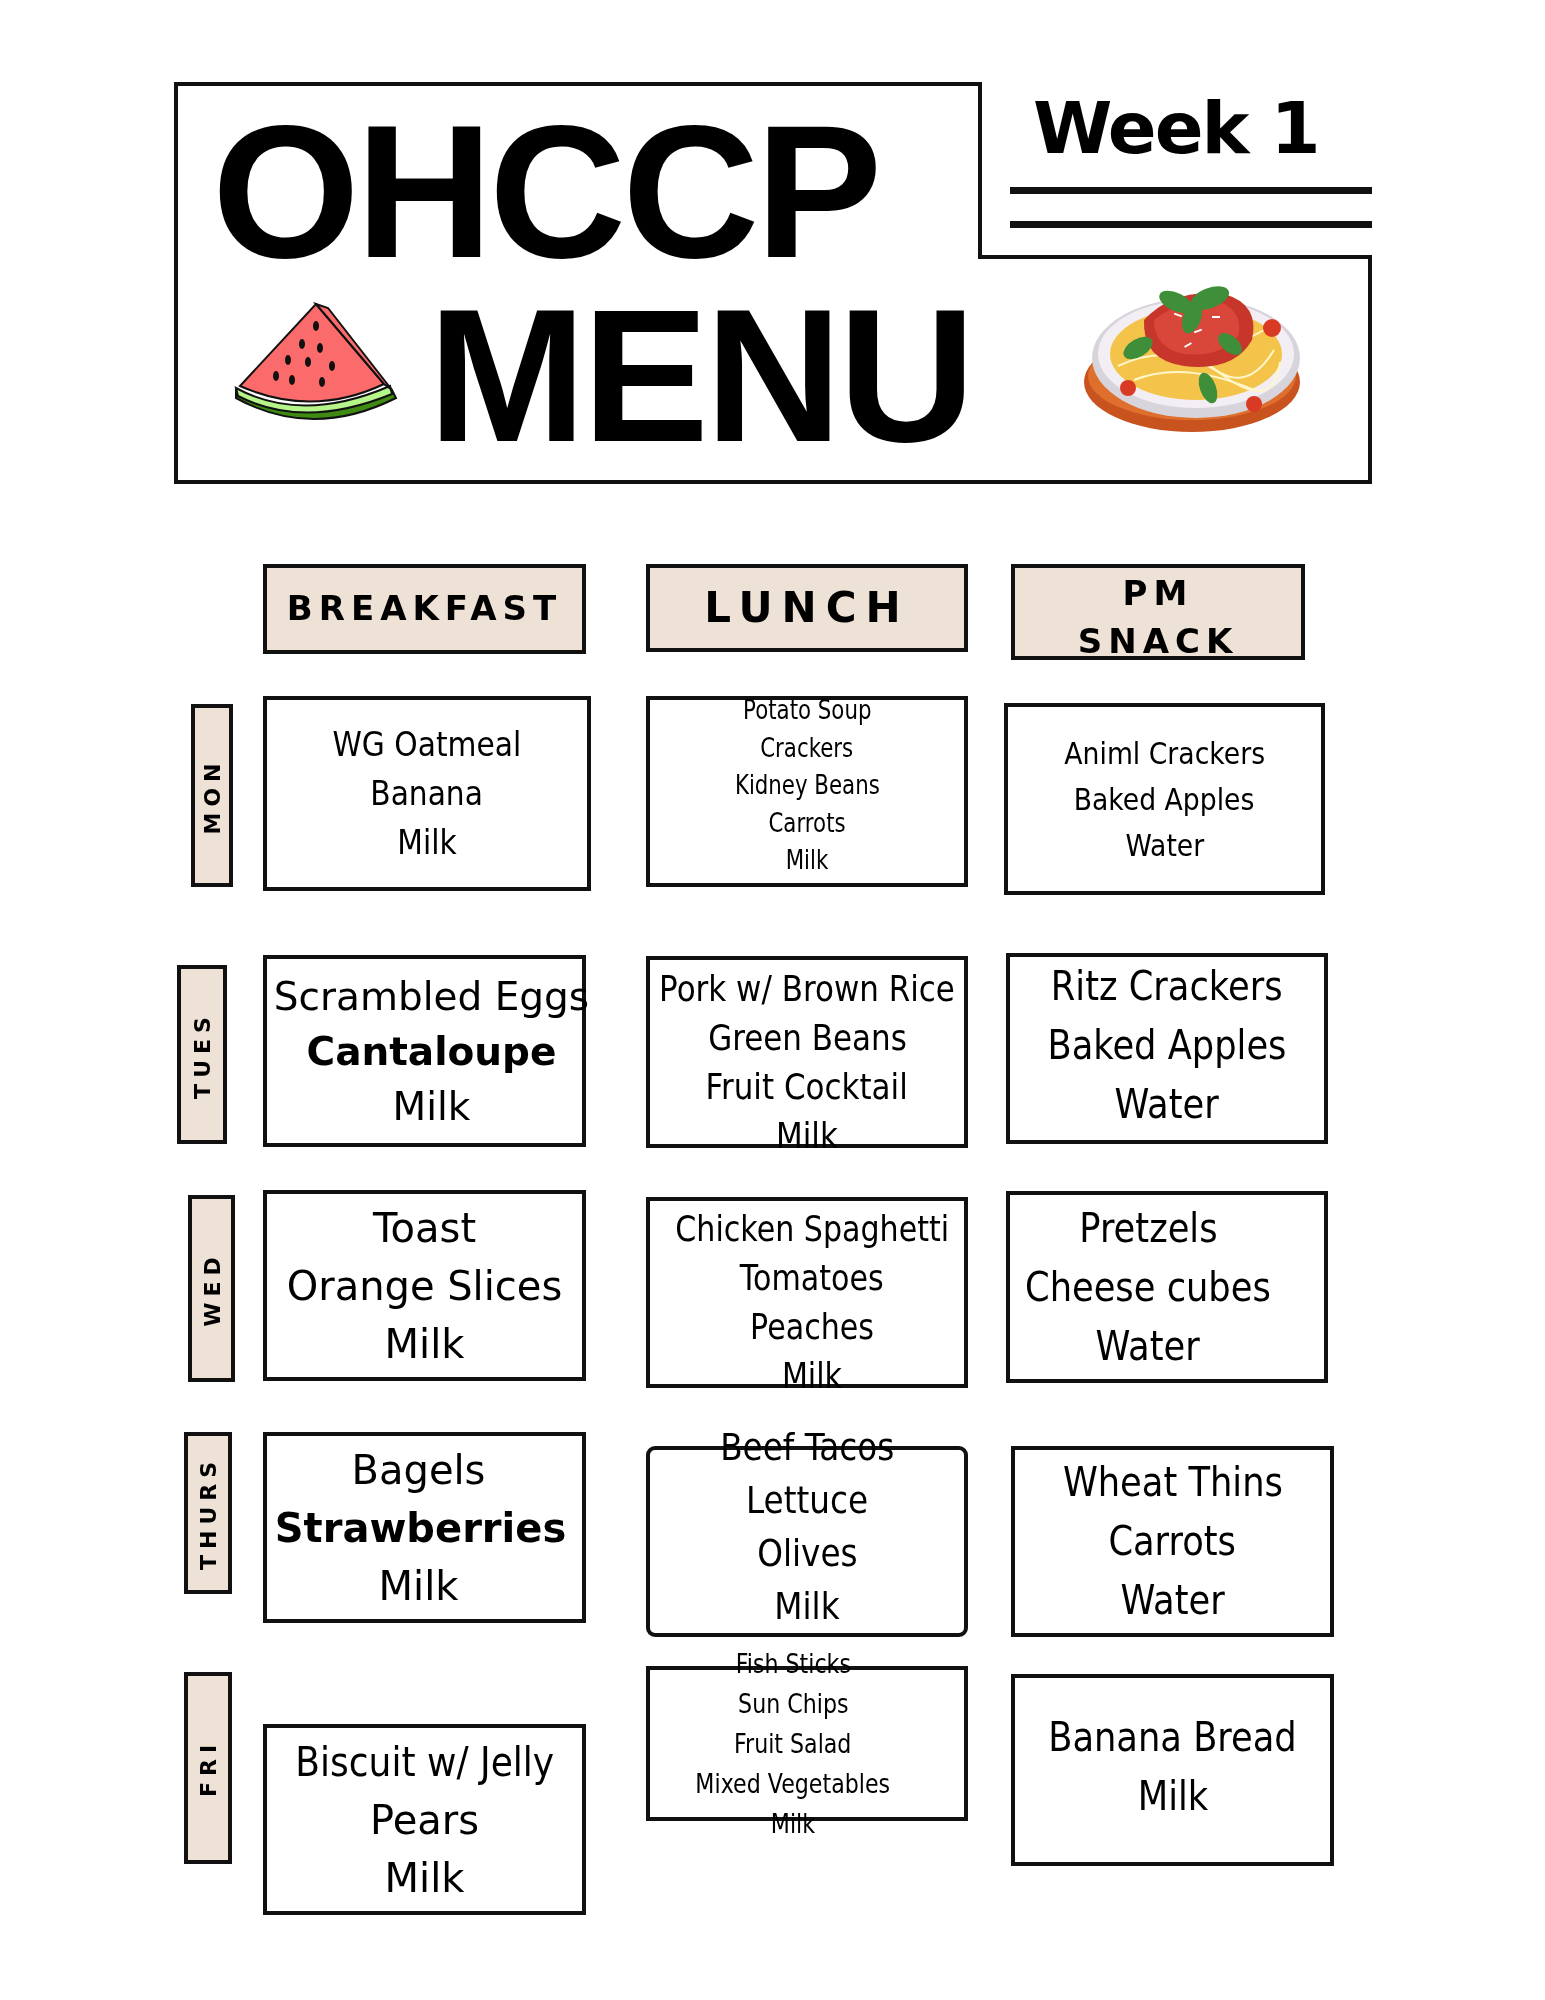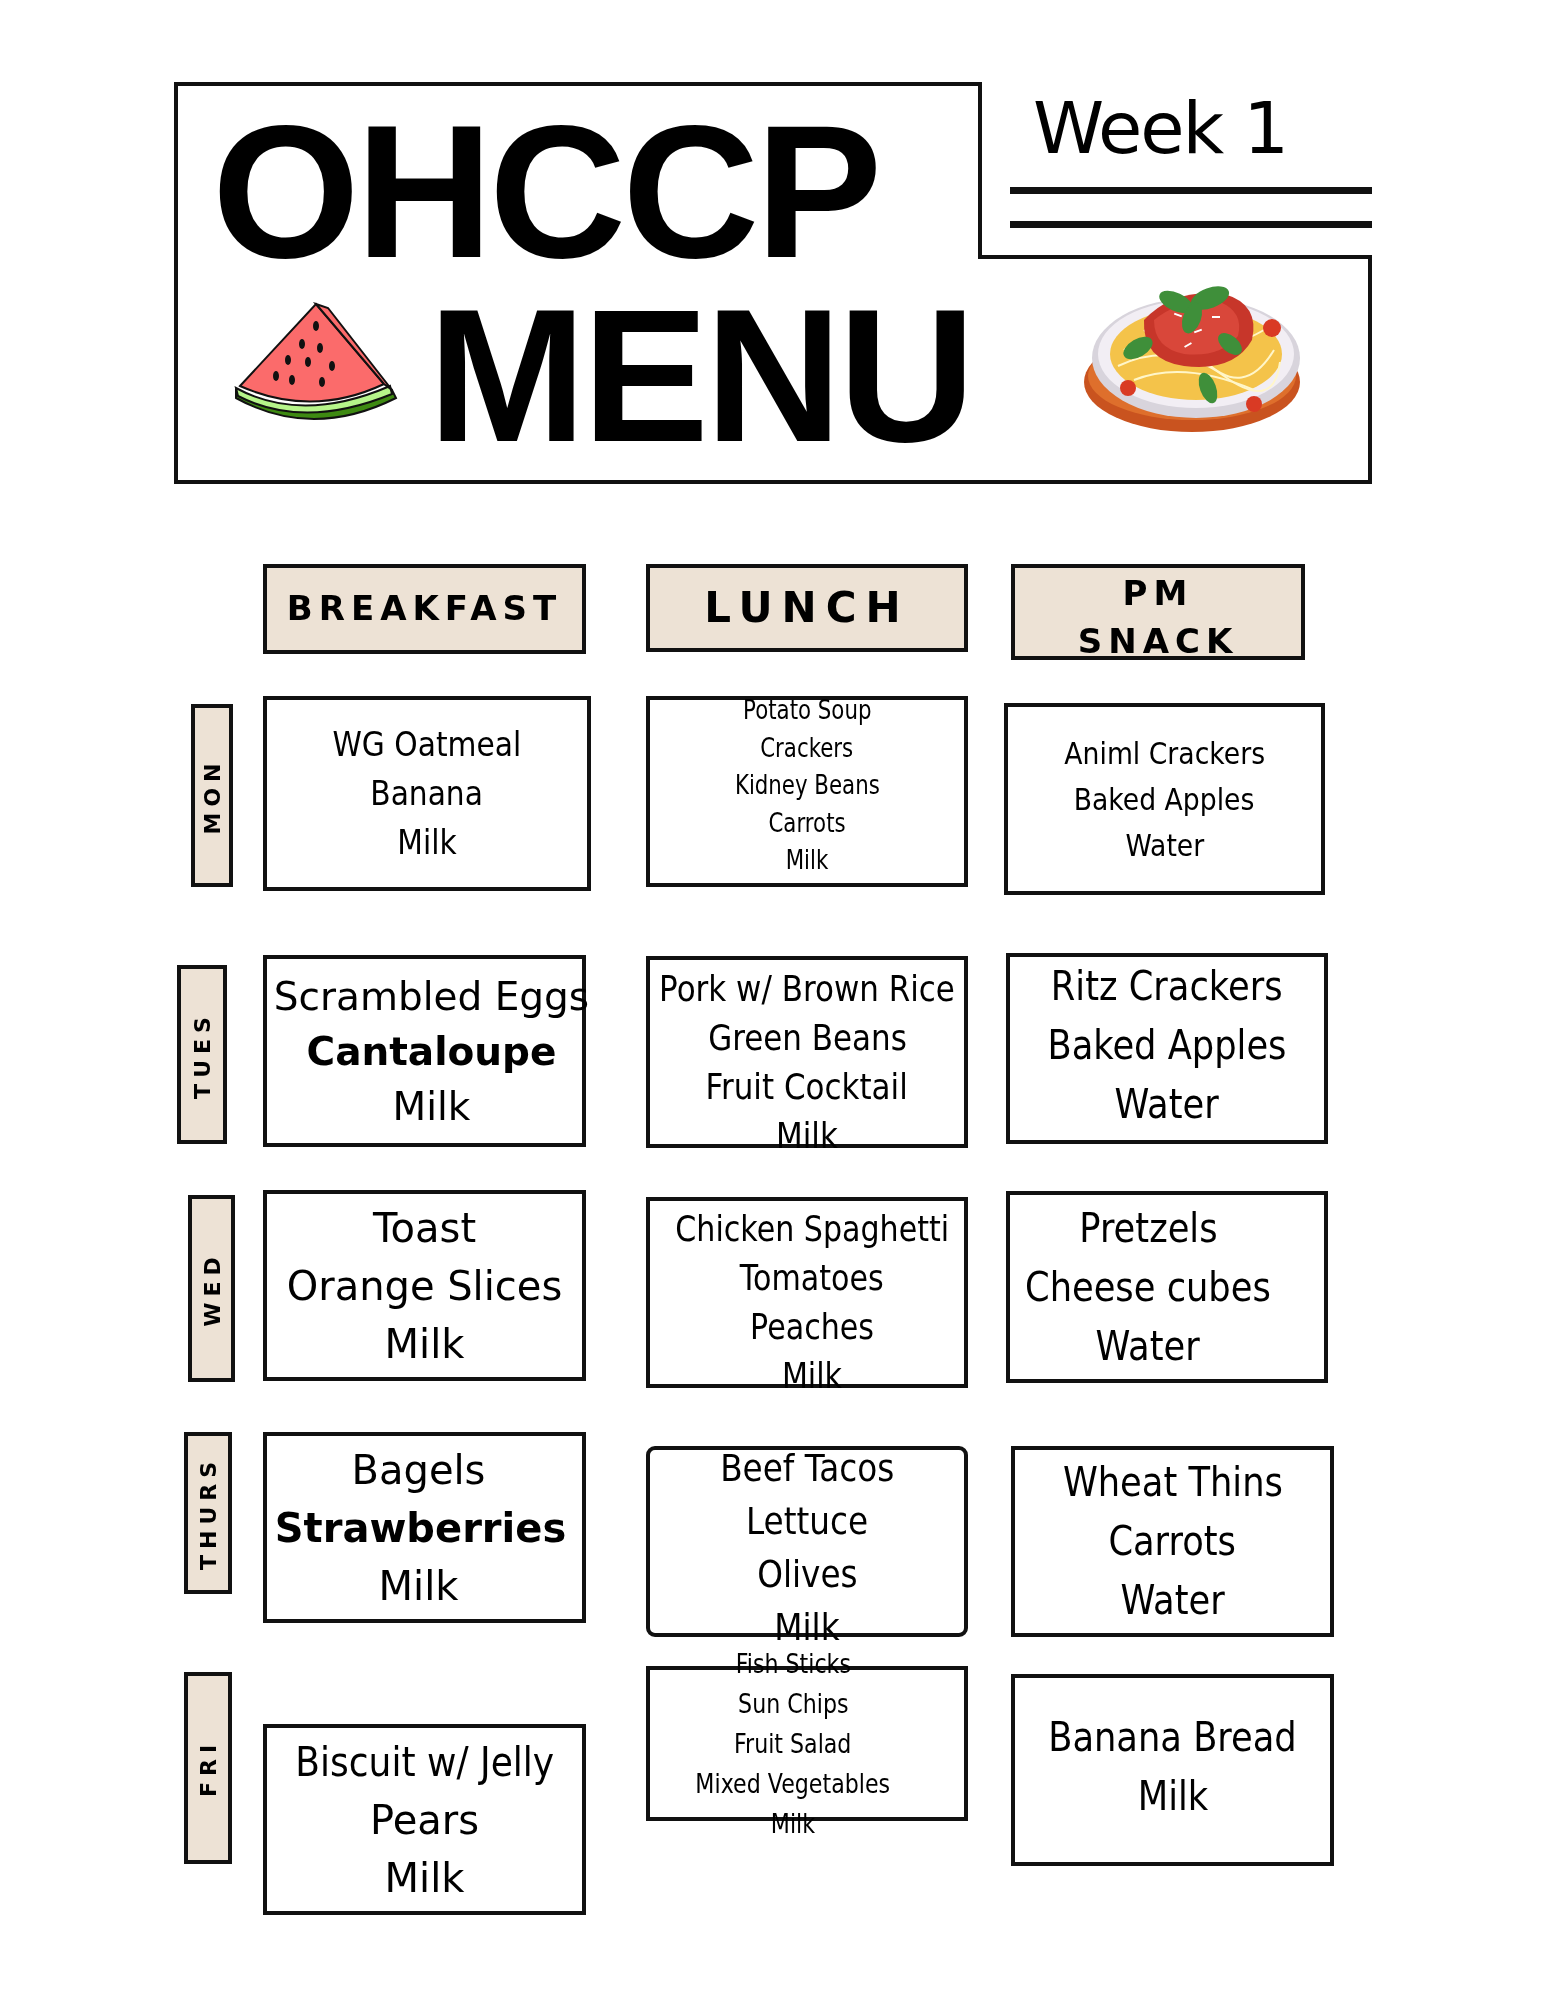--- a/index.html
+++ b/index.html
@@ -1,21 +1,21 @@
 <!DOCTYPE html>
 <html><head>
 <meta charset="utf-8">
 <style>
   html, body { margin:0; padding:0; background:#ffffff; }
   body { width:1545px; height:2000px; position:relative; overflow:hidden; font-family:"DejaVu Sans", sans-serif; color:#000; }
   .abs { position:absolute; box-sizing:border-box; }
   
   .ln { position:absolute; background:#111; }
   .title-big { position:absolute; font-family:"Liberation Sans", sans-serif; font-weight:900; color:#000; line-height:1; white-space:nowrap; transform-origin:left top; }
-  .week { position:absolute; font-family:"DejaVu Sans", sans-serif; font-weight:normal; white-space:nowrap; line-height:1; transform-origin:left top; }
+  .week { position:absolute; font-family:"DejaVu Sans", sans-serif; font-weight:bold; white-space:nowrap; line-height:1; transform-origin:left top; }
   .hdr-cell { position:absolute; box-sizing:border-box; background:#EDE2D5; border:4px solid #111; display:flex; flex-direction:column; align-items:center; justify-content:center; }
   .hdr-text { font-family:"DejaVu Sans", sans-serif; font-weight:bold; letter-spacing:6px; font-size:34px; line-height:1.45; text-align:center; }
   .day-cell { position:absolute; box-sizing:border-box; background:#EDE2D5; border:4px solid #111; overflow:hidden; }
   .day-text { position:absolute; left:50%; top:50%; transform:translate(-50%,-50%) rotate(-90deg); font-family:"DejaVu Sans", sans-serif; font-weight:bold; font-size:22px; letter-spacing:6px; white-space:nowrap; }
   .meal-box { position:absolute; box-sizing:border-box; background:#fff; border:4px solid #111; display:flex; flex-direction:column; align-items:center; justify-content:center; overflow:visible; }
   .meal-line { white-space:nowrap; text-align:center; font-family:"DejaVu Sans", sans-serif; color:#000; }
 </style>
 </head>
 <body>
 
@@ -169,21 +169,21 @@
   <div class="meal-line" style="transform:scaleX(0.86); margin-right:38px;">Pretzels</div>
   <div class="meal-line" style="transform:scaleX(0.86); margin-right:38px;">Cheese cubes</div>
   <div class="meal-line" style="transform:scaleX(0.86); margin-right:38px;">Water</div>
 </div>
 
 <div class="meal-box" style="left:263px; top:1432px; width:323px; height:191px; font-size:40px; line-height:58px;">
   <div class="meal-line" style="margin-right:12px;">Bagels</div>
   <div class="meal-line" style="margin-right:8px;font-weight:bold;">Strawberries</div>
   <div class="meal-line" style="margin-right:12px;">Milk</div>
 </div>
-<div class="meal-box" style="left:646px; top:1446px; width:322px; height:191px; font-size:38px; line-height:53px; justify-content:space-between;border-radius:9px;">
+<div class="meal-box" style="left:646px; top:1446px; width:322px; height:191px; font-size:38px; line-height:53px; justify-content:flex-end;border-radius:9px;">
   <div class="meal-line" style="transform:scaleX(0.86); margin-top:-8px;">Beef Tacos</div>
   <div class="meal-line" style="transform:scaleX(0.86);">Lettuce</div>
   <div class="meal-line" style="transform:scaleX(0.86);">Olives</div>
   <div class="meal-line" style="transform:scaleX(0.86);">Milk</div>
 </div>
 <div class="meal-box" style="left:1011px; top:1446px; width:323px; height:191px; font-size:41px; line-height:59px;">
   <div class="meal-line" style="transform:scaleX(0.86);">Wheat Thins</div>
   <div class="meal-line" style="transform:scaleX(0.86);">Carrots</div>
   <div class="meal-line" style="transform:scaleX(0.86);">Water</div>
 </div>

